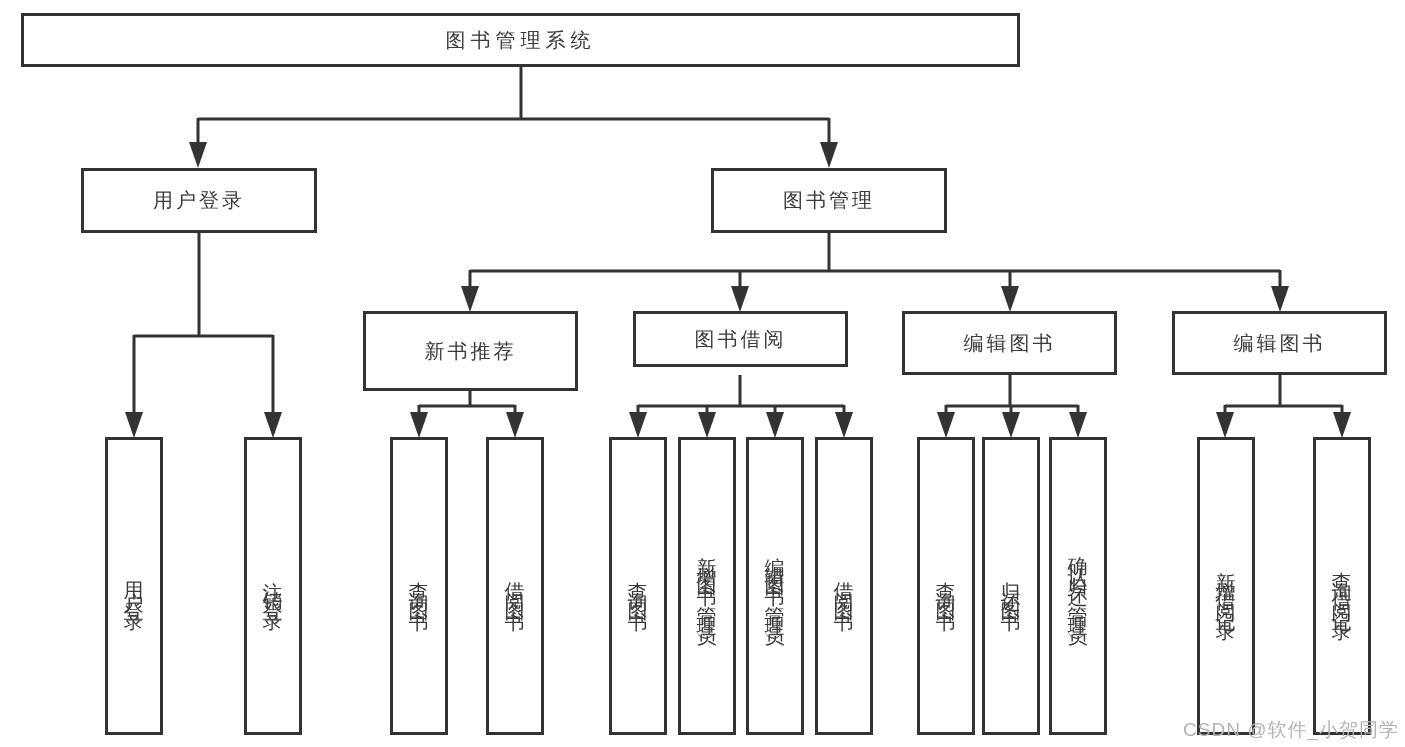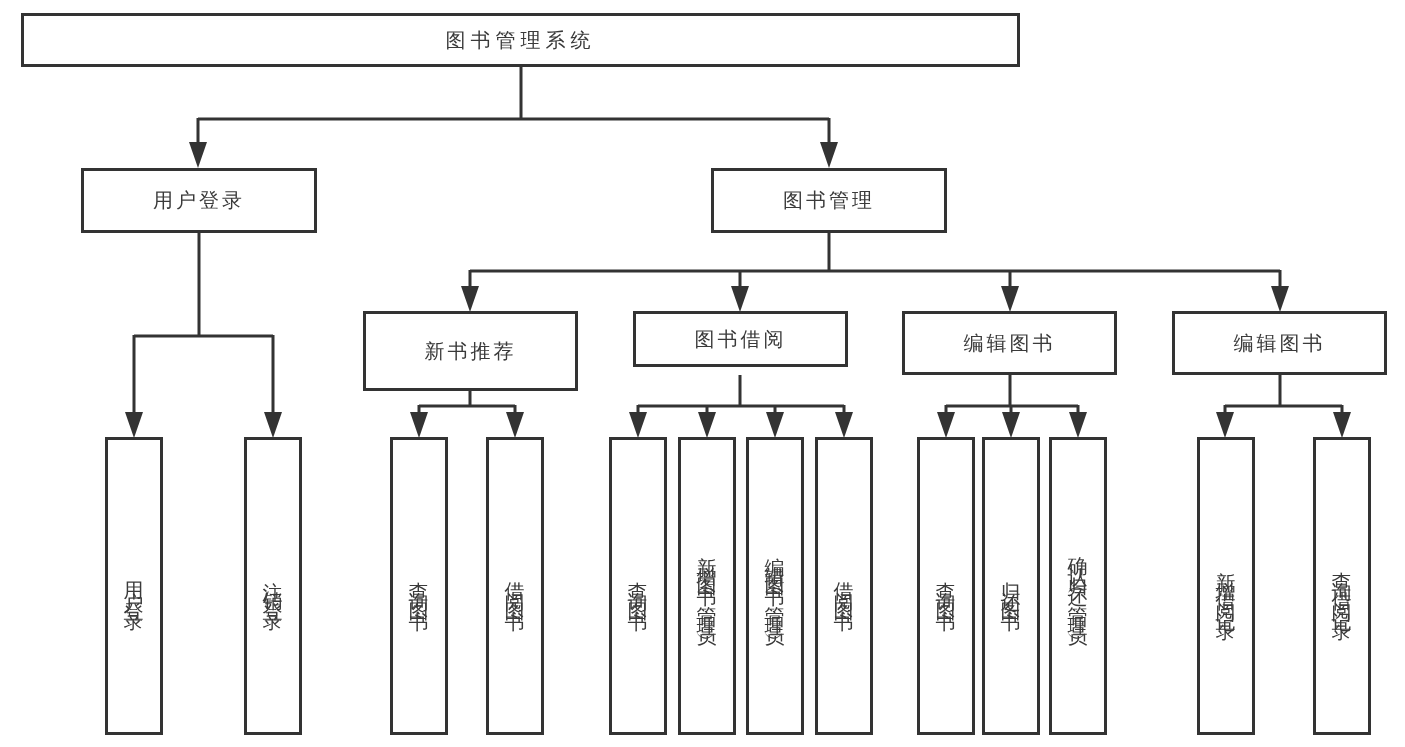--- a/index.html
+++ b/index.html
@@ -183,14 +183,15 @@
     <span>确认归还（管理员）</span>
   </div>
 
   <div class="box v" style="left:1197px">
     <span>新增借阅记录</span>
   </div>
   <div class="box v" style="left:1313px">
     <span>查询借阅记录</span>
   </div>
 
+  <div class="watermark">CSDN @软件_小贺同学</div>
 
 </div>
 
 </body></html>

